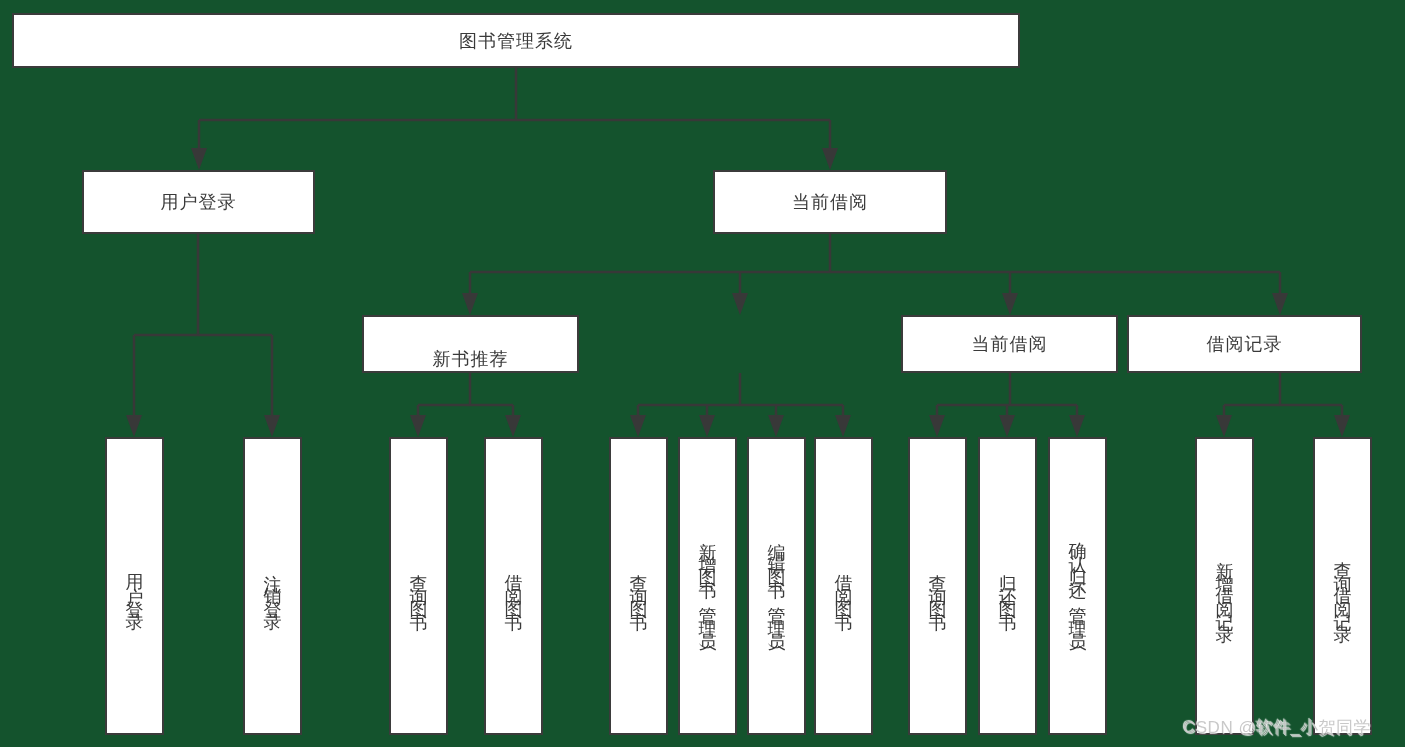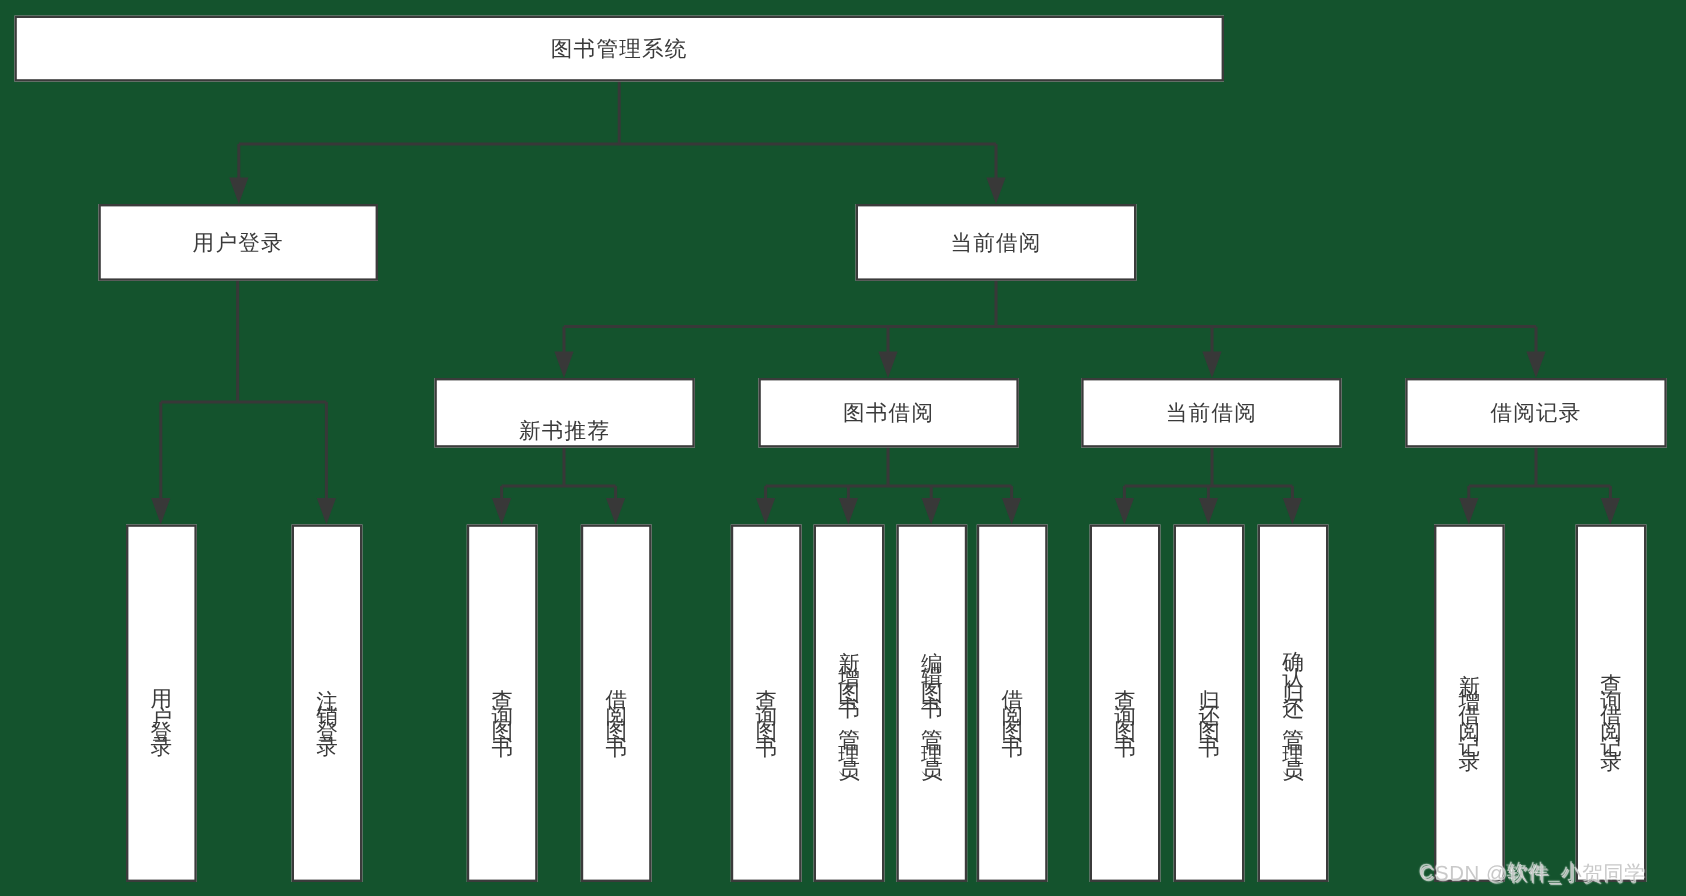--- a/index.html
+++ b/index.html
@@ -82,27 +82,24 @@
   <div class="box hbox" style="left:82px; top:170px; width:233px; height:64px;">
     <span>用户登录</span>
   </div>
   <div class="box hbox" style="left:713px; top:170px; width:234px; height:64px;">
     <span>当前借阅</span>
   </div>
 
   <div class="box hbox" style="left:362px; top:315px; width:217px; height:58px;align-items:flex-end;">
     <span>新书推荐</span>
   </div>
-  <div class="box hbox" style="left:632px; top:315px; width:217px; height:58px;">
-    <span>图书借阅</span>
-  </div>
   <div class="box hbox" style="left:901px; top:315px; width:217px; height:58px;">
     <span>当前借阅</span>
   </div>
-  <div class="box hbox" style="left:1171px; top:315px; width:218px; height:58px;text-align:center;">
+  <div class="box hbox" style="left:1127px; top:315px; width:235px; height:58px;text-align:center;">
     <span>借阅记录</span>
   </div>
 
   <div class="box vbox" style="left:105px; top:437px; width:59px; height:298px;">
     <span class="vlabel">用户登录</span>
   </div>
   <div class="box vbox" style="left:243px; top:437px; width:59px; height:298px;">
     <span class="vlabel">注销登录</span>
   </div>
 

